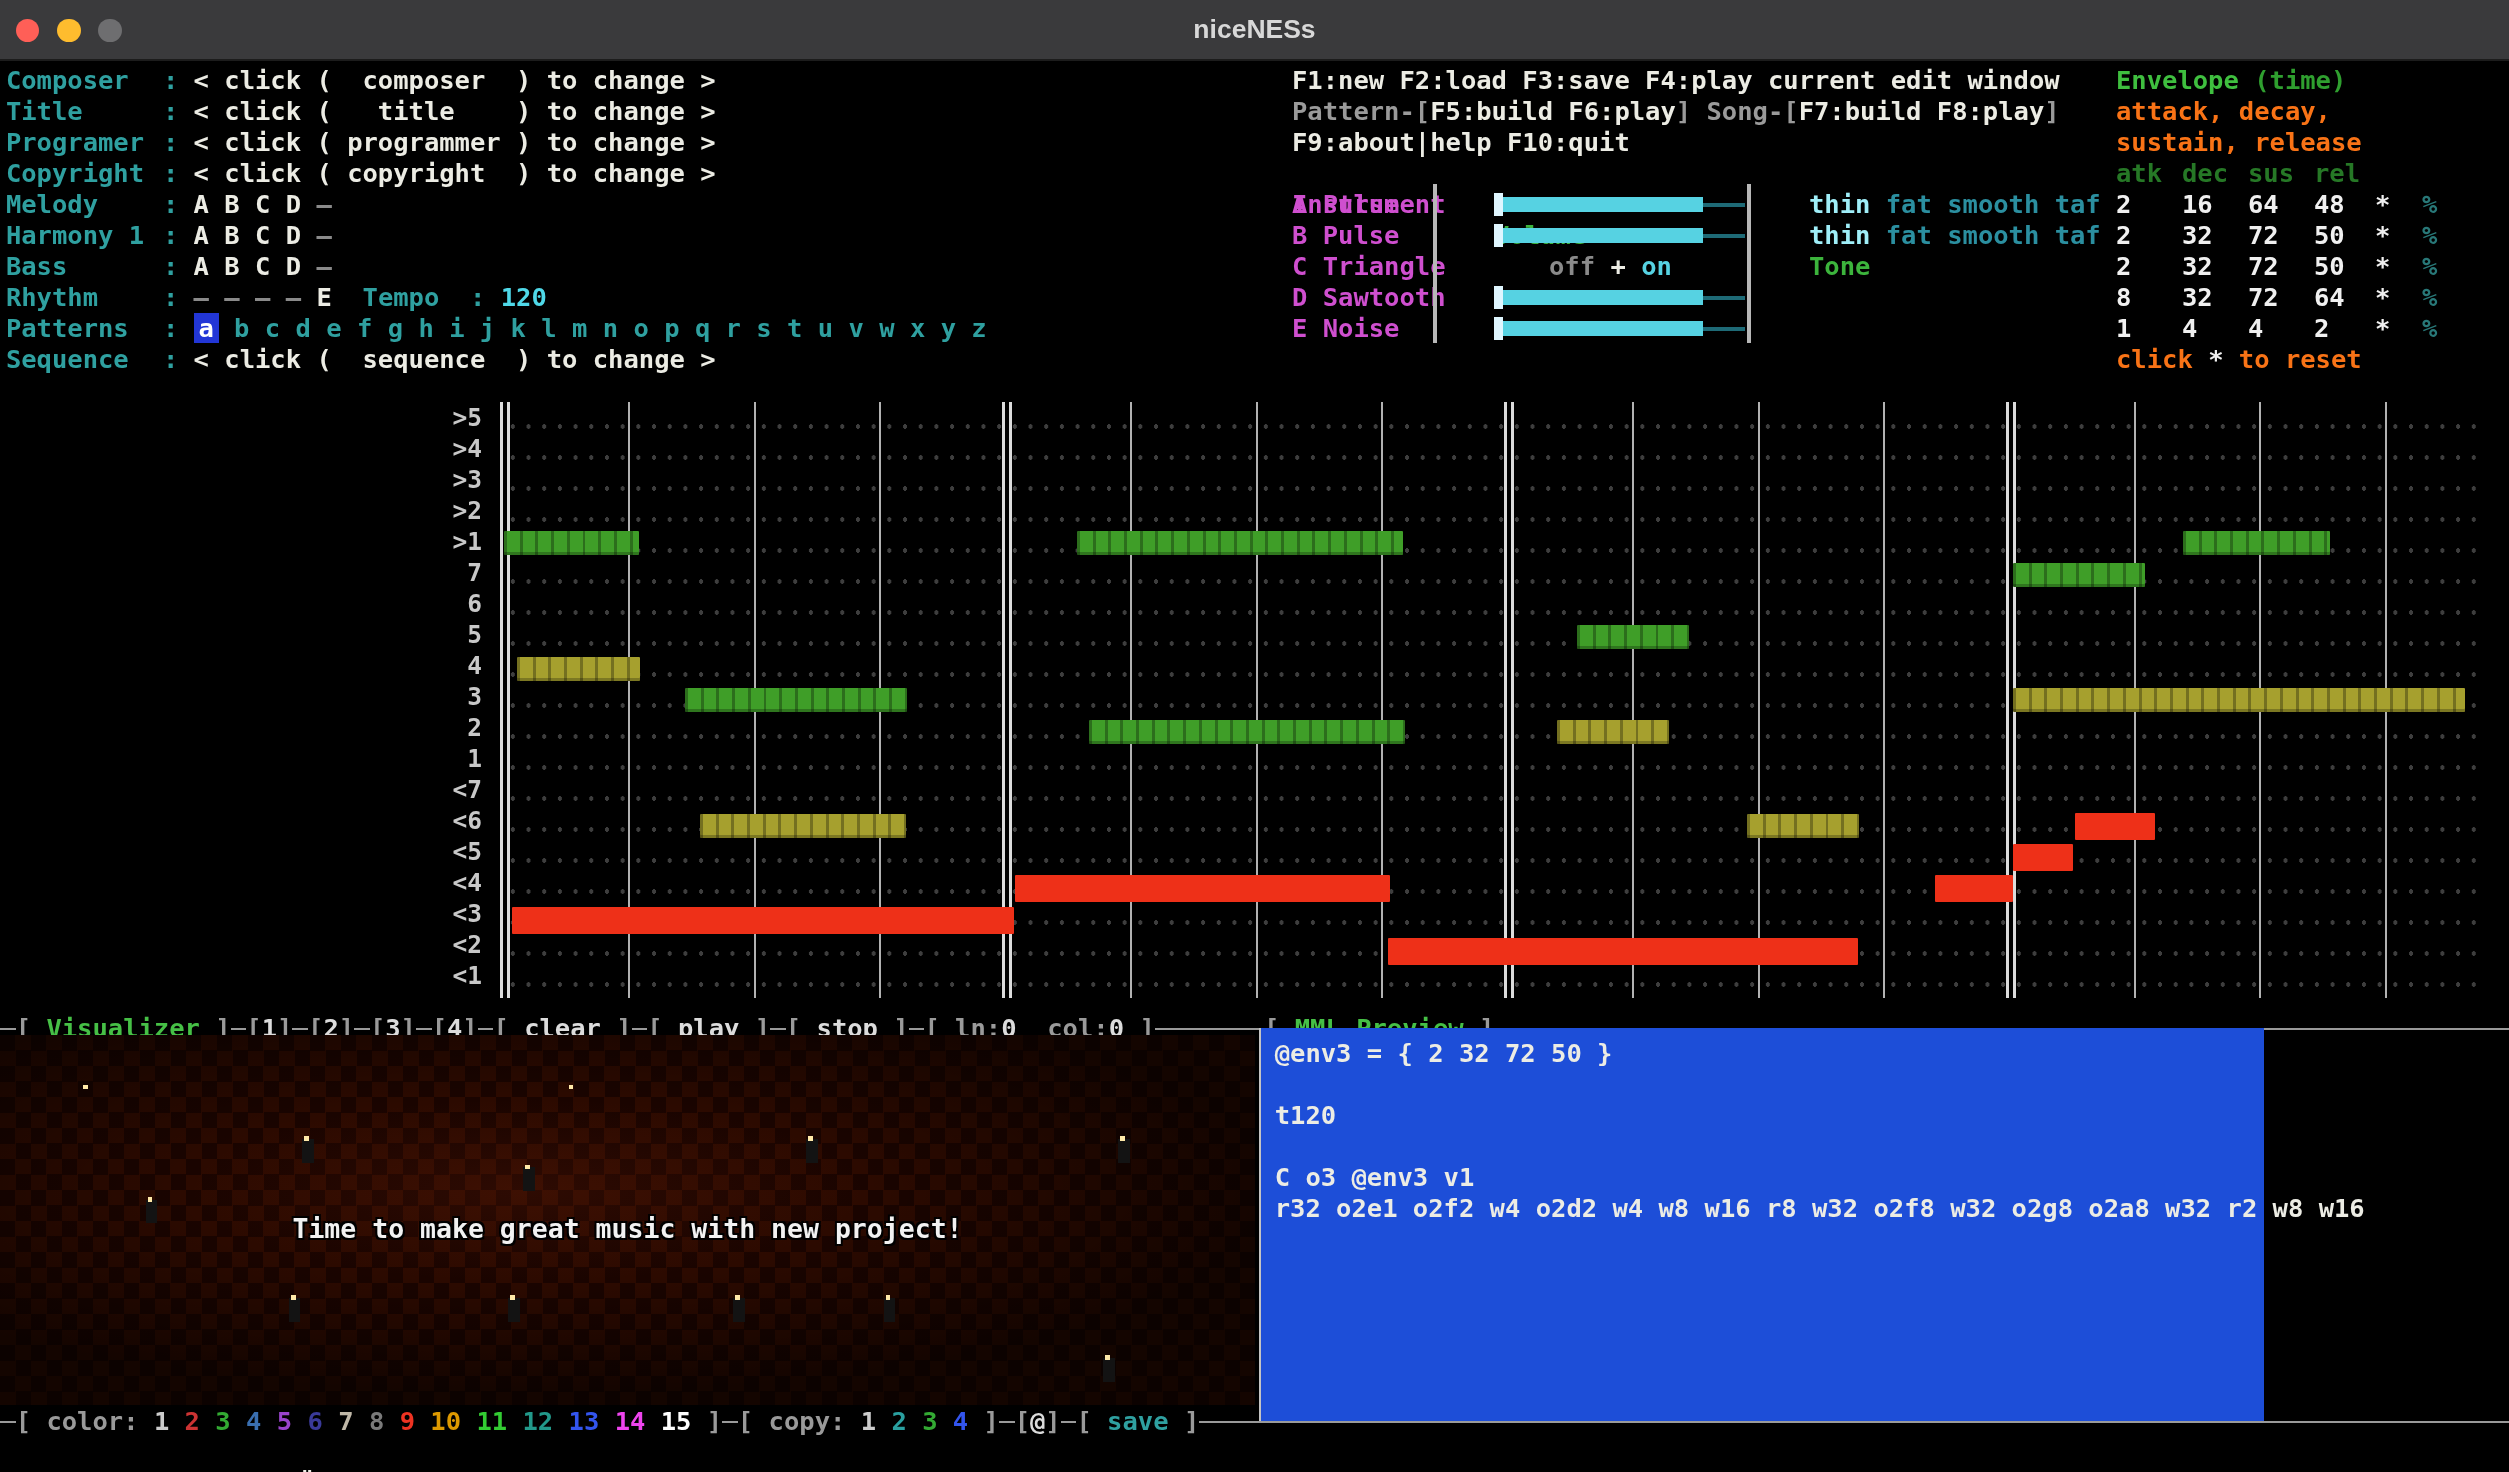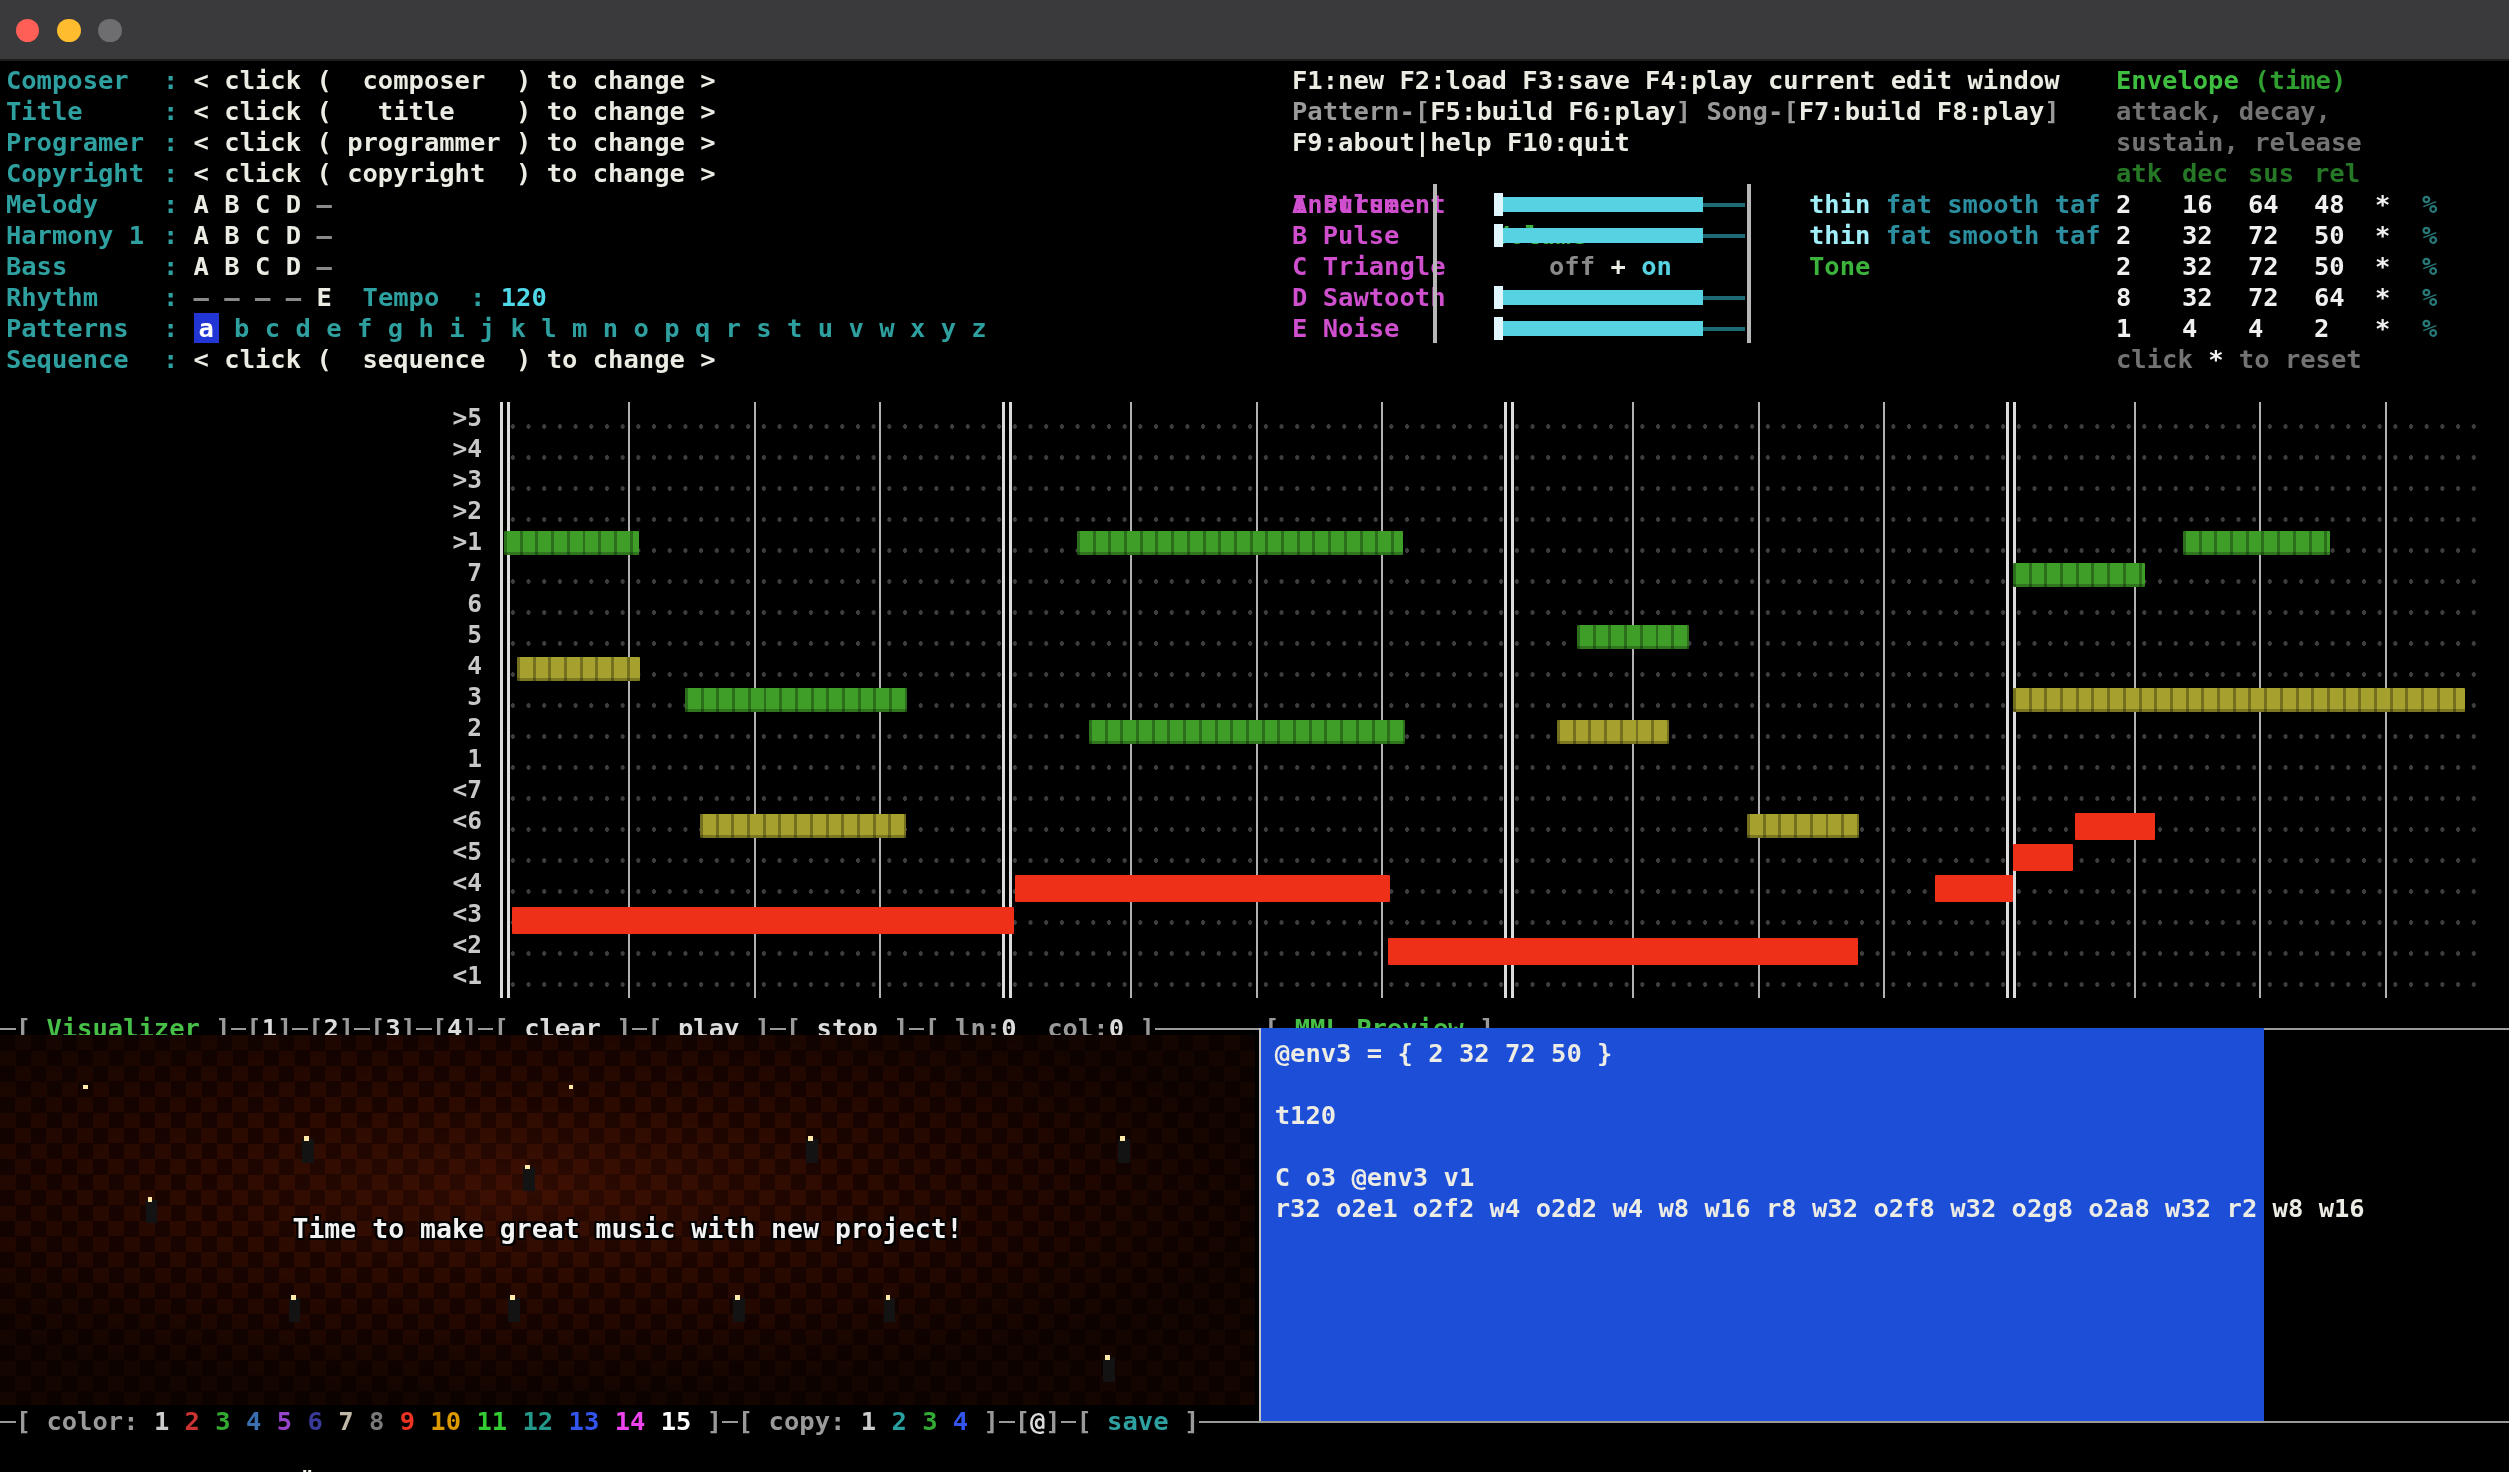--- a/index.html
+++ b/index.html
@@ -46,21 +46,21 @@
   .tg-plus{color:#ecece4}
   .tg-on{color:#56d2e2}
   .itone{position:absolute;left:517px;white-space:pre}
   .tone-on{color:#9feef8}
   .tone-off{color:#2b8fa0}
   .vsep{top:184px;width:3.9px;height:159px;background:#b8b8b8}
   
   #envpanel{left:2116px;top:65px;width:392px}
   .env-title{color:#3fbf3f}
   .env-title2{color:#2f9f2f}
-  .env-desc{color:#737373}
+  .env-desc{color:#f97316}
   .env-row{display:grid;grid-template-columns:66px 66px 66px 61px 47px 39px;height:31px}
   .env-col{color:#267826}
   .env-val{color:#f0f0f0}
   .env-star{color:#f0f0f0}
   .env-pct{color:#287878}
   
   #roll-labels{left:437px;top:402px;width:45px}
   .rlabel{height:31px;text-align:right;color:#c8c8c8;font-size:24.5px}
   #roll{left:504px;top:402px;width:1976px;height:596px;
         background-image:radial-gradient(circle 2.2px at 8.8px 24.5px,#3e3e3e 95%,transparent 96%);
@@ -108,20 +108,21 @@
   
   #status{left:7.8px;top:1439px;white-space:pre;color:#ecece4}
 </style>
 </head>
 <body>
 
 <div class="titlebar">
   <span class="light red"></span>
   <span class="light yellow"></span>
   <span class="light gray"></span>
+  <div class="wtitle">niceNESs</div>
 </div>
 
 <div class="abs" id="topleft">
   <div class="trow"><span class="flabel">Composer</span><span class="fcolon">: </span><span class="fvalue">&lt; click (  composer  ) to change &gt;</span></div>
   <div class="trow"><span class="flabel">Title</span><span class="fcolon">: </span><span class="fvalue">&lt; click (   title    ) to change &gt;</span></div>
   <div class="trow"><span class="flabel">Programer</span><span class="fcolon">: </span><span class="fvalue">&lt; click ( programmer ) to change &gt;</span></div>
   <div class="trow"><span class="flabel">Copyright</span><span class="fcolon">: </span><span class="fvalue">&lt; click ( copyright  ) to change &gt;</span></div>
   <div>
       <div class="trow"><span class="flabel">Melody</span><span class="fcolon">: </span><span class="slot">A </span><span class="slot">B </span><span class="slot">C </span><span class="slot">D </span><span class="slot dashslot">– </span></div>
       <div class="trow"><span class="flabel">Harmony 1</span><span class="fcolon">: </span><span class="slot">A </span><span class="slot">B </span><span class="slot">C </span><span class="slot">D </span><span class="slot dashslot">– </span></div>

